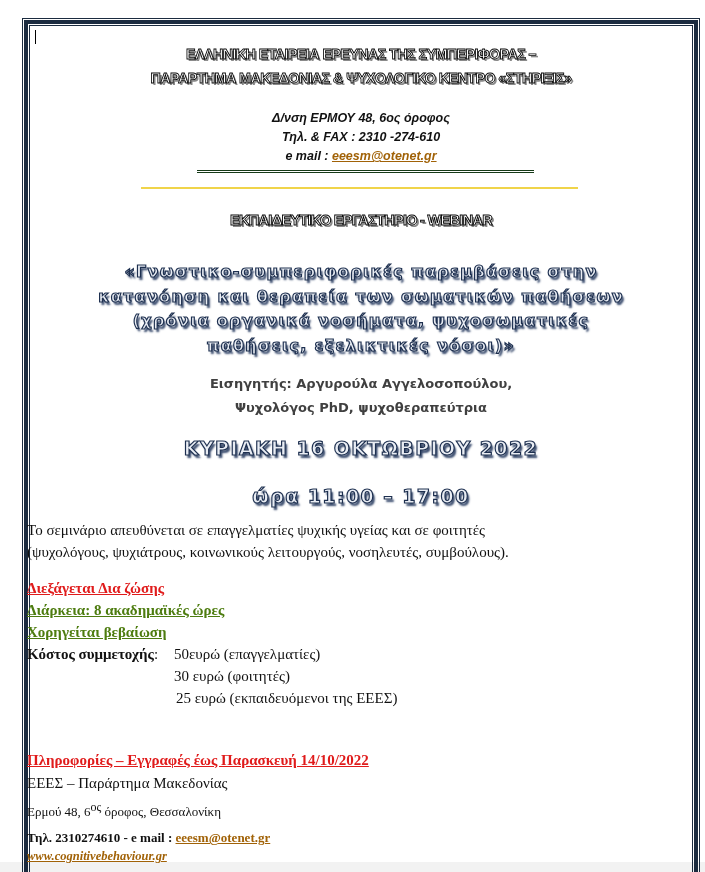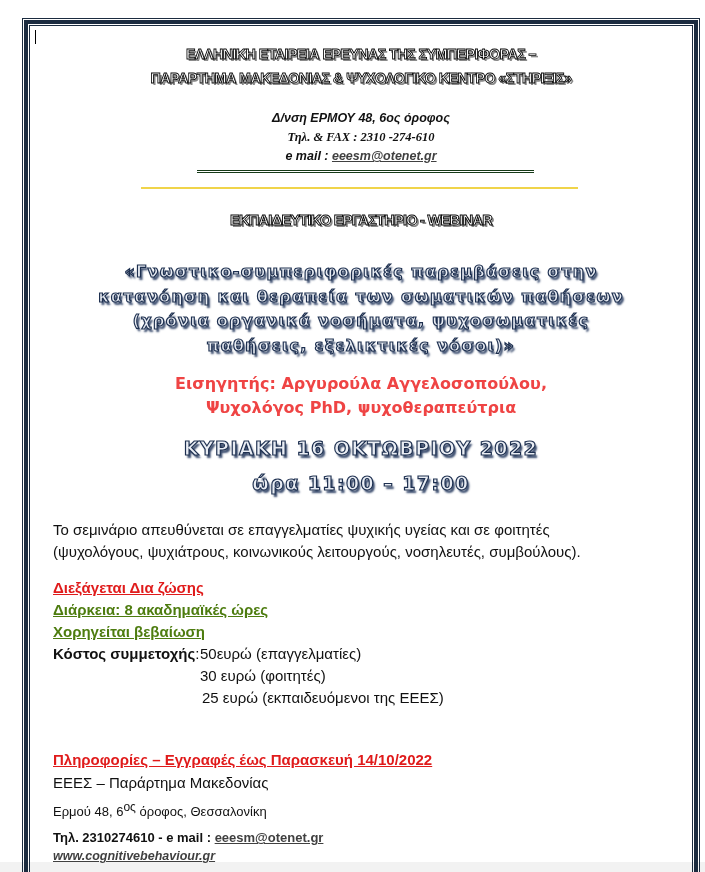--- a/index.html
+++ b/index.html
@@ -37,21 +37,21 @@
     -webkit-text-stroke: 0.9px #000;
     text-shadow: 2px 2px 0 #8a8a8a;
     line-height: 24px;
     transform: scaleX(0.92);
   }
   .contact {
     font-family: "Liberation Sans", sans-serif;
     font-size: 12.5px; font-style: italic; font-weight: bold; color: #111;
     line-height: 19px;
   }
-  .contact a, .link { color: #404040; text-decoration: underline; }
+  .contact a, .link { color: #a16207; text-decoration: underline; }
   .rule-green {
     position: absolute; left: 197px; top: 170px; width: 337px; height: 3px;
     border-top: 1px solid #163a18; border-bottom: 1px solid #163a18; box-sizing: border-box;
   }
   .rule-gold {
     position: absolute; left: 141px; top: 187px; width: 437px; height: 2px;
     background: #f0d44a;
   }
   .webinar {
     font-size: 14.5px; font-weight: bold; letter-spacing: -0.7px;
@@ -62,32 +62,32 @@
   .title {
     font-family: "DejaVu Sans", sans-serif;
     font-size: 16px; font-weight: bold; letter-spacing: 1.3px;
     color: #e9edf4;
     -webkit-text-stroke: 1.2px #1d2f4f;
     text-shadow: 2px 3px 2px #3a4c6e;
     line-height: 24.5px;
   }
   .speaker {
     font-family: "DejaVu Sans", sans-serif;
-    font-size: 16px; font-weight: bold; color: #ef4444; line-height: 24px;
+    font-size: 13px; font-weight: bold; color: #404040; line-height: 24px;
   }
   .date {
     font-family: "DejaVu Sans", sans-serif;
     font-size: 19px; font-weight: bold; letter-spacing: 1.4px;
     color: #e9edf4;
     -webkit-text-stroke: 1.2px #1d2f4f;
     text-shadow: 2px 3px 2px #3a4c6e;
   }
   .body-text {
-    position: absolute; left: 53px; width: 650px;
-    font-family: Liberation Sans, sans-serif;
+    position: absolute; left: 27px; width: 650px;
+    font-family: Liberation Serif, serif;
     font-size: 15px; color: #111; line-height: 22px;
   }
   .red-ul { color: #e01b1b; font-weight: bold; text-decoration: underline; }
   .bold-ul { font-weight: bold; text-decoration: underline; color: #4d7c0f; }
   .bold { font-weight: bold; margin-top: 8px; }
   .fees .row { height: 22px; white-space: nowrap; }
   .fees .lbl { display: inline-block; width: 147px; }
   .small { font-size: 13px; line-height: 18px; }
   .web { font-style: italic; font-weight: bold; font-size: 12.5px; }
 </style>
@@ -97,21 +97,21 @@
 <div class="page">
   <div class="b-outer"></div>
   <div class="b-thick"></div>
   <div class="b-inner"></div>
   <div class="cursor"></div>
 
   <div class="center org" style="top:42px;">ΕΛΛΗΝΙΚΗ ΕΤΑΙΡΕΙΑ ΕΡΕΥΝΑΣ ΤΗΣ ΣΥΜΠΕΡΙΦΟΡΑΣ –</div>
   <div class="center org" style="top:66px;">ΠΑΡΑΡΤΗΜΑ ΜΑΚΕΔΟΝΙΑΣ &amp; ΨΥΧΟΛΟΓΙΚΟ ΚΕΝΤΡΟ «ΣΤΗΡΙΞΙΣ»</div>
 
   <div class="center contact" style="top:109px;">Δ/νση ΕΡΜΟΥ 48, 6ος  όροφος</div>
-  <div class="center contact" style="top:128px;font-family:Liberation Serif, serif;">Τηλ. &amp; FAX :  2310 -274-610</div>
+  <div class="center contact" style="top:128px;">Τηλ. &amp; FAX :  2310 -274-610</div>
   <div class="center contact" style="top:147px;">
     <span>e  mail : </span><a class="link">eeesm@otenet.gr</a>
   </div>
 
   <div class="rule-green"></div>
   <div class="rule-gold"></div>
 
   <div class="center webinar" style="top:212px;">ΕΚΠΑΙΔΕΥΤΙΚΟ ΕΡΓΑΣΤΗΡΙΟ - WEBINAR</div>
 
   <div class="center" style="top:260px;">
@@ -120,21 +120,21 @@
     <div class="title">(χρόνια οργανικά νοσήματα, ψυχοσωματικές</div>
     <div class="title">παθήσεις, εξελικτικές νόσοι)»</div>
   </div>
 
   <div class="center" style="top:372px;">
     <div class="speaker">Εισηγητής: Αργυρούλα Αγγελοσοπούλου,</div>
     <div class="speaker">Ψυχολόγος PhD, ψυχοθεραπεύτρια</div>
   </div>
 
   <div class="center date" style="top:437px;">ΚΥΡΙΑΚΗ 16 ΟΚΤΩΒΡΙΟΥ 2022</div>
-  <div class="center date" style="top:472px;">ώρα 11:00 –  17:00</div>
+  <div class="center date" style="top:485px;">ώρα 11:00 –  17:00</div>
 
   <div class="body-text" style="top:519px;">
     <div>Το σεμινάριο απευθύνεται σε επαγγελματίες ψυχικής υγείας και σε φοιτητές</div>
     <div>(ψυχολόγους, ψυχιάτρους, κοινωνικούς λειτουργούς, νοσηλευτές, συμβούλους).</div>
   </div>
 
   <div class="body-text" style="top:577px;">
     <div><span class="red-ul">Διεξάγεται Δια ζώσης</span></div>
     <div><span class="bold-ul">Διάρκεια: 8 ακαδημαϊκές ώρες</span></div>
     <div><span class="bold-ul">Χορηγείται βεβαίωση</span></div>

